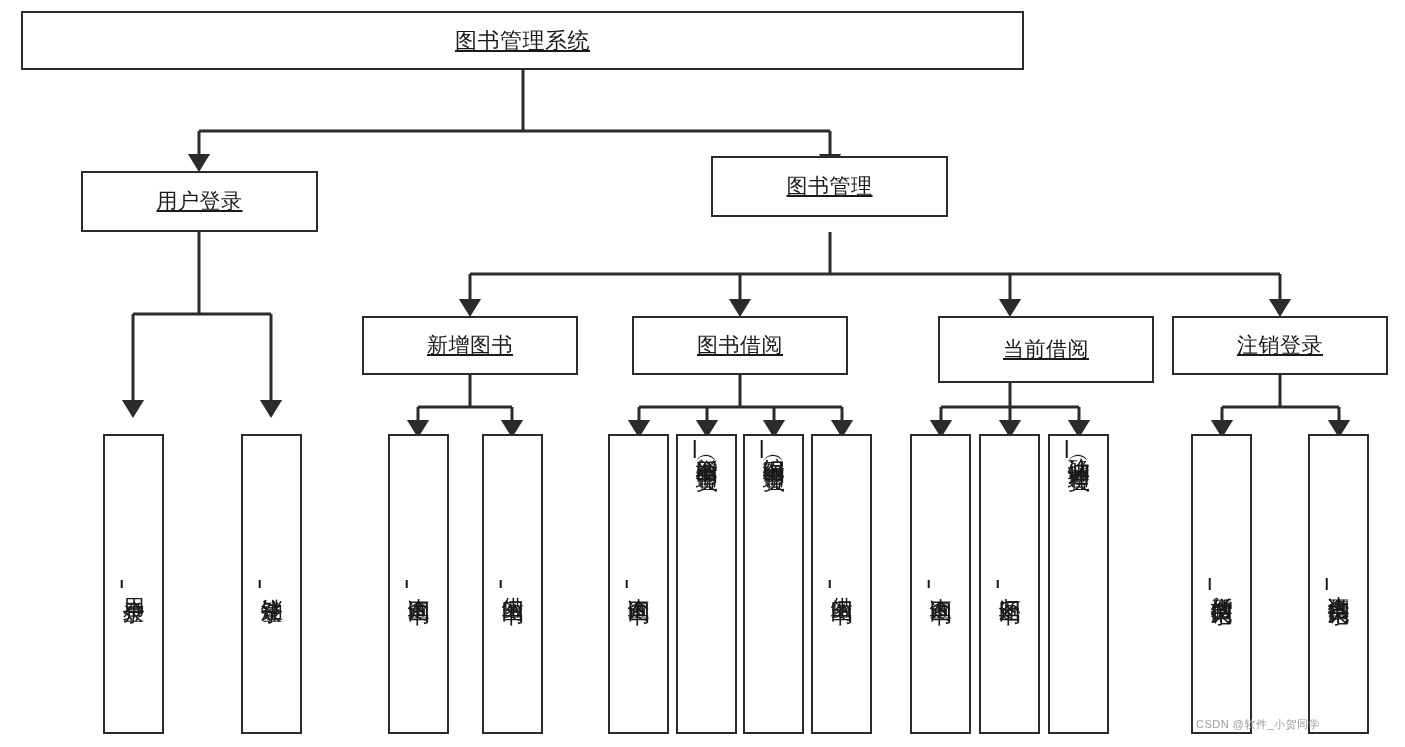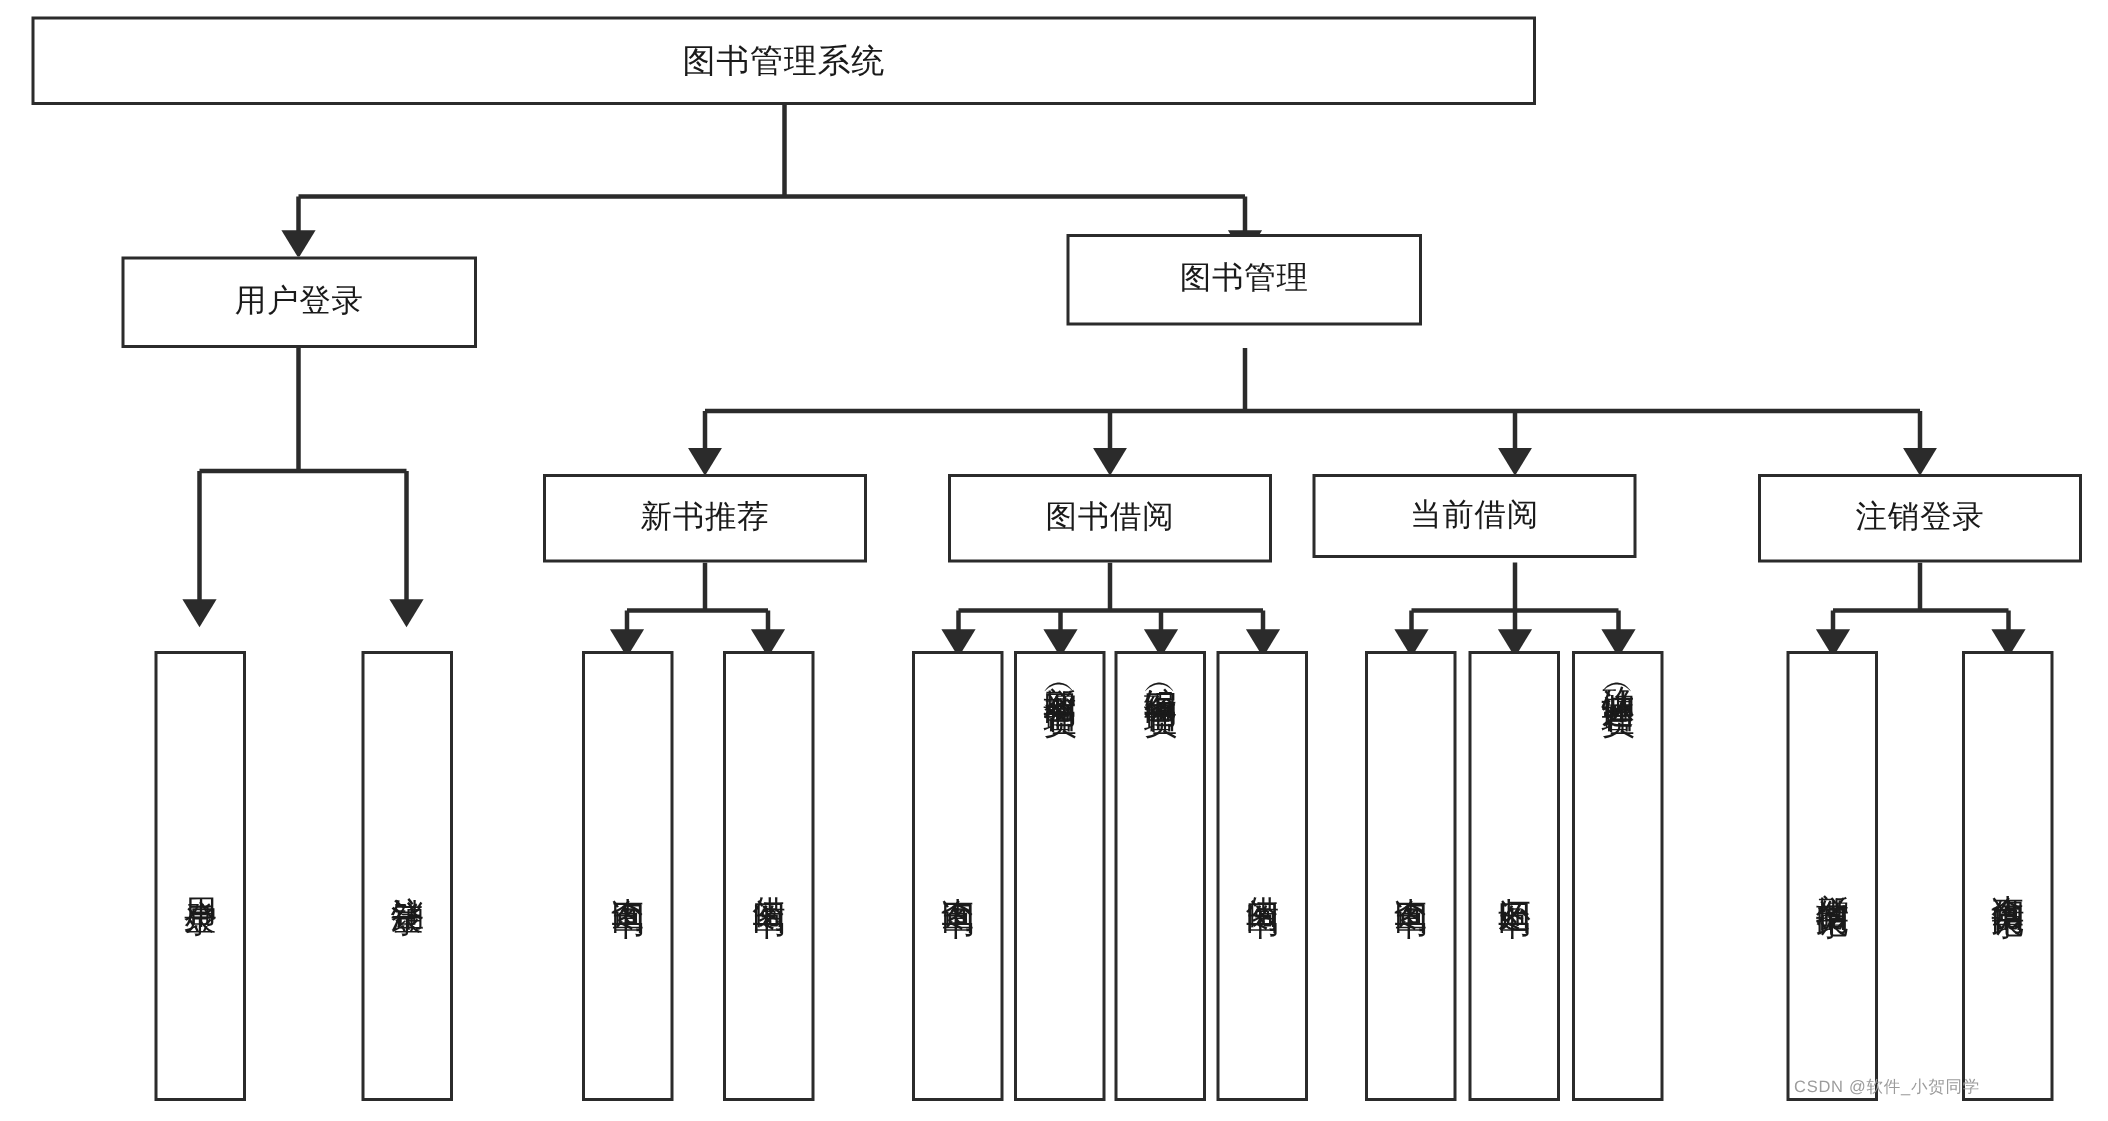--- a/index.html
+++ b/index.html
@@ -31,20 +31,21 @@
     display: flex;
     align-items: center;
     justify-content: center;
     color: #1a1a1a;
   }
   .node .lbl {
     display: block;
     text-align: center;
     line-height: 1.18;
     letter-spacing: 0.5px;
+    text-decoration: underline;
   }
   
   .node.h .lbl {
     font-size: 21px;
     white-space: nowrap;
   }
   .node.root .lbl { font-size: 22px; }
   
   .node.v {
     align-items: flex-start;
@@ -131,26 +132,26 @@
   </div>
 
   <div class="node h" style="left:81px; top:171px; width:237px; height:61px;">
     <span class="lbl">用户登录</span>
   </div>
   <div class="node h" style="left:711px; top:156px; width:237px; height:61px;">
     <span class="lbl">图书管理</span>
   </div>
 
   <div class="node h" style="left:362px; top:316px; width:216px; height:59px;">
-    <span class="lbl">新书推荐</span>
+    <span class="lbl">新增图书</span>
   </div>
   <div class="node h" style="left:632px; top:316px; width:216px; height:59px;">
     <span class="lbl">图书借阅</span>
   </div>
-  <div class="node h" style="left:875px; top:316px; width:216px; height:56px;">
+  <div class="node h" style="left:938px; top:316px; width:216px; height:67px;">
     <span class="lbl">当前借阅</span>
   </div>
   <div class="node h" style="left:1172px; top:316px; width:216px; height:59px;">
     <span class="lbl">注销登录</span>
   </div>
 
   <div class="node v mid" style="left:103px; top:434px; width:61px; height:300px;">
     <span class="lbl">用户登录</span>
   </div>
   <div class="node v mid" style="left:241px; top:434px; width:61px; height:300px;">

